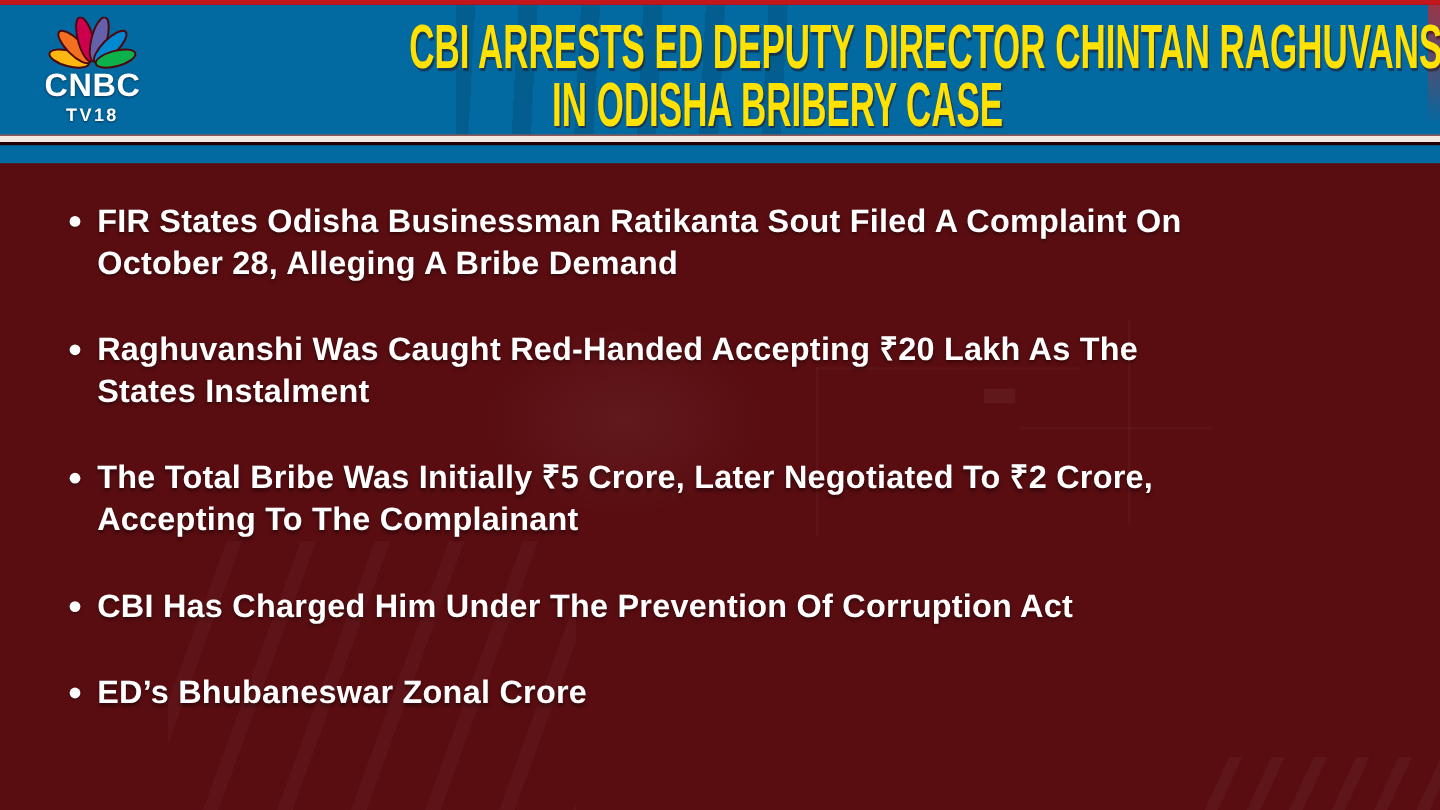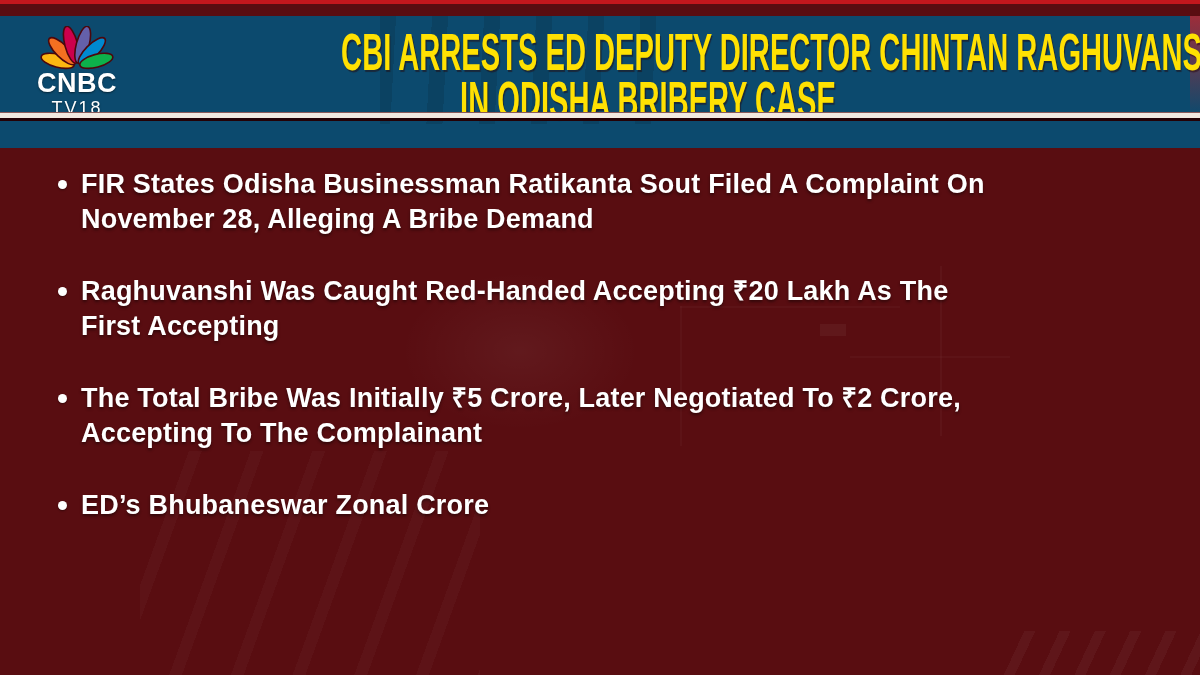--- a/index.html
+++ b/index.html
@@ -4,30 +4,30 @@
 <style>
   html,body{margin:0;padding:0;background:#222;}
   .frame{
     position:relative; width:1200px; height:675px; overflow:hidden;
     background:#590d11;
     font-family:"Liberation Sans", sans-serif;
   }
   
   .top-bar{position:absolute;left:0;top:0;width:1200px;height:4px;background:#c3171d;z-index:6;}
   
-  .header{position:absolute;left:0;top:16px;width:1200px;height:132px;background:#0c4a6e;z-index:3;}
+  .header{position:absolute;left:0;top:4px;width:1200px;height:132px;background:#0369a1;z-index:3;}
   .header-right-glow{position:absolute;right:0;top:0;width:10px;height:100px;background:linear-gradient(180deg,rgba(205,35,40,.75),rgba(205,35,40,0));}
   .header-texture{position:absolute;left:380px;top:0;width:300px;height:108px;opacity:.5;
     background:repeating-linear-gradient(93deg,rgba(0,0,0,.22) 0 16px,rgba(0,0,0,0) 16px 52px);}
   
   .logo{position:absolute;left:22px;top:10px;width:110px;text-align:center;}
   .peacock{display:block;margin:0 auto;}
   .logo-cnbc{color:#fff;font-weight:700;font-size:27px;line-height:27px;letter-spacing:.5px;
     text-shadow:0 1px 2px rgba(0,0,0,.5);}
-  .logo-tv18{color:#fff;font-weight:400;font-size:18px;line-height:23px;letter-spacing:2px;
+  .logo-tv18{color:#fff;font-weight:700;font-size:15px;line-height:23px;letter-spacing:2px;
     text-shadow:0 1px 2px rgba(0,0,0,.5);}
   
   .headline{position:absolute;left:100px;right:4px;top:12px;text-align:center;}
   .hl-line{
     color:#ffe102;font-weight:700;font-size:52px;line-height:48px;letter-spacing:0;
     transform:scaleX(.56);transform-origin:50% 50%;white-space:nowrap;
     text-shadow:2px 2px 1px rgba(40,0,0,.45);
   }
   
   .separator{position:absolute;left:0;top:112px;width:1200px;height:9px;z-index:5;
@@ -97,35 +97,41 @@
     <div class="tex tex-streak-left"></div>
     <div class="tex tex-streak-br"></div>
     <div class="tex tex-glow-mid"></div>
     <div class="tex tex-right-band"></div>
 
     <ul class="bullets">
       <li>
         <span class="dot"></span>
         <span class="btext">
           <span class="ln">FIR States Odisha Businessman Ratikanta Sout Filed A Complaint On</span>
-          <span class="ln">November 28, Alleging A Bribe Demand</span>
+          <span class="ln">October 28, Alleging A Bribe Demand</span>
         </span>
       </li>
       <li>
         <span class="dot"></span>
         <span class="btext">
           <span class="ln">Raghuvanshi Was Caught Red-Handed Accepting ₹20 Lakh As The</span>
-          <span class="ln">First Accepting</span>
+          <span class="ln">States Instalment</span>
         </span>
       </li>
       <li>
         <span class="dot"></span>
         <span class="btext">
           <span class="ln">The Total Bribe Was Initially ₹5 Crore, Later Negotiated To ₹2 Crore,</span>
           <span class="ln">Accepting To The Complainant</span>
+        </span>
+      </li>
+      <li>
+        <span class="dot"></span>
+        <span class="btext">
+          <span class="ln">CBI Has Charged Him Under The Prevention Of Corruption Act</span>
         </span>
       </li>
       <li>
         <span class="dot"></span>
         <span class="btext">
           <span class="ln">ED’s Bhubaneswar Zonal Crore</span>
         </span>
       </li>
     </ul>
   </main>

